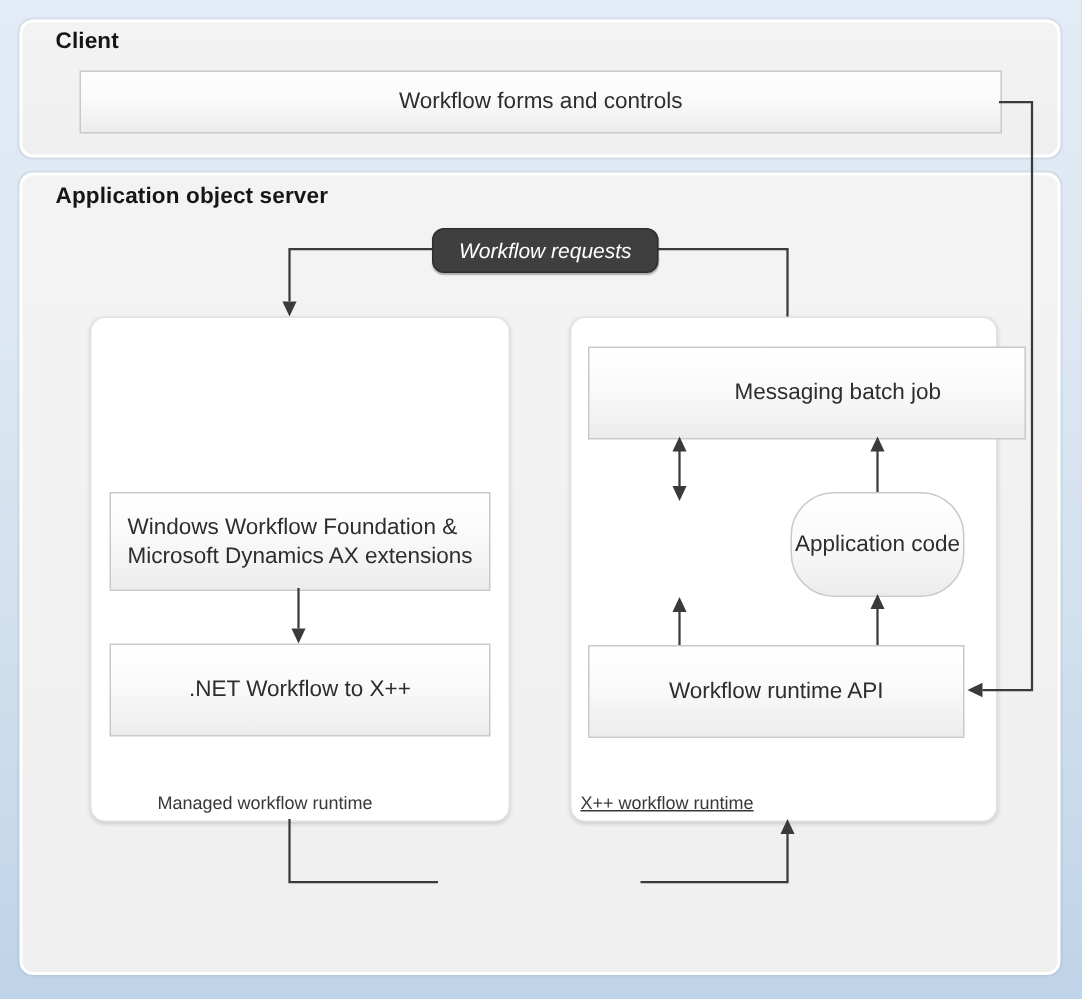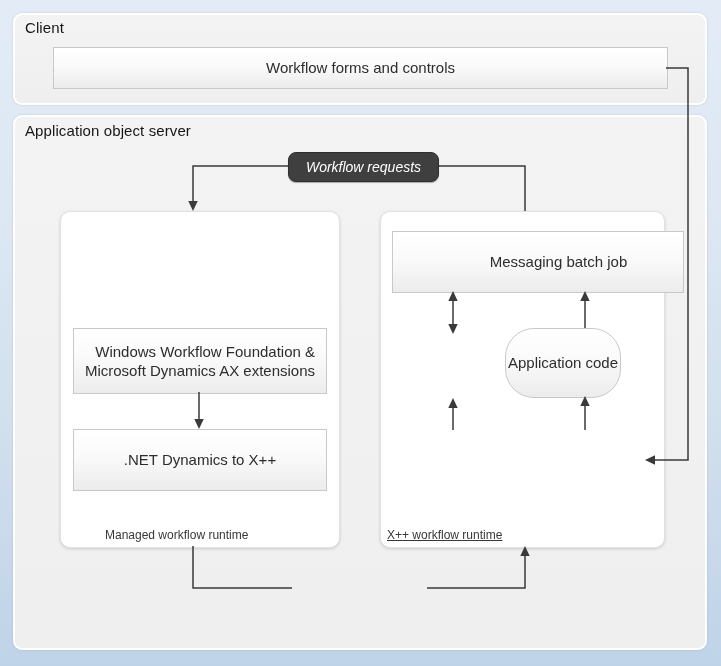--- a/index.html
+++ b/index.html
@@ -15,36 +15,37 @@
   }
   .section{
     position:absolute;
     background:linear-gradient(180deg,#f3f3f3,#efefef);
     border:2px solid rgba(255,255,255,.95);
     border-radius:9px;
     box-shadow:0 0 2px rgba(70,90,110,.25);
   }
   .section-title{
     position:absolute;
-    font-size:15px;font-weight:normal;color:#161616;
+    font-size:15px;font-weight:bold;color:#161616;
     letter-spacing:.1px;
+    margin-left:12px;
   }
   .panel{
     position:absolute;
     background:#ffffff;
     border:1px solid #e2e2e2;
     border-radius:10px;
     box-shadow:0 1px 3px rgba(0,0,0,.16);
   }
   .node{
     position:absolute;
     background:linear-gradient(180deg,#ffffff 0%,#fafafa 45%,#ececec 100%);
     border:1px solid #c9c9c9;
     display:flex;align-items:center;justify-content:center;
-    text-align:right;
+    text-align:left;
     font-size:15px;color:#2d2d2d;
     white-space:pre-line;
     line-height:1.3;
   }
   .caption{
     position:absolute;
     font-size:12px;color:#383838;
   }
   .badge{
     position:absolute;
@@ -90,28 +91,29 @@
   <div class="section" style="left:13px;top:13px;width:690px;height:88px;"></div>
   <div class="section-title" style="left:25px;top:19px;">Client</div>
   <div class="node z2" style="left:53px;top:47px;width:613px;height:40px;">Workflow forms and controls</div>
 
   <div class="section" style="left:13px;top:115px;width:690px;height:531px;"></div>
   <div class="section-title" style="left:25px;top:122px;">Application object server</div>
 
   <div class="panel" style="left:60px;top:211px;width:278px;height:335px;"></div>
   <div class="node z2" style="left:73px;top:328px;width:252px;height:64px;">Windows Workflow Foundation &amp;
 Microsoft Dynamics AX extensions</div>
-  <div class="node z2" style="left:73px;top:429px;width:252px;height:60px;">.NET Dynamics to X++</div>
+  <div class="node z2" style="left:73px;top:429px;width:252px;height:60px;">.NET Workflow to X++</div>
   <div class="caption" style="left:69px;top:528px;margin-left:36px;">Managed workflow runtime</div>
 
   <div class="panel" style="left:380px;top:211px;width:283px;height:335px;"></div>
   <div class="node z2" style="left:392px;top:231px;width:249px;height:60px;padding-left:41px;">Messaging batch job</div>
 
 
-  <div class="node z2" style="left:505px;top:328px;width:114px;height:68px;border-radius:29px;">Application code</div>
+  <div class="node z2" style="left:527px;top:328px;width:114px;height:68px;border-radius:29px;">Application code</div>
+  <div class="node z2" style="left:392px;top:430px;width:249px;height:60px;">Workflow runtime API</div>
   <div class="caption" style="left:387px;top:528px;text-decoration:underline;">X++ workflow runtime</div>
 
   <svg class="connectors" width="721" height="666" viewBox="0 0 721 666" fill="none" stroke="#3a3a3a" stroke-width="1.5">
 
     <path d="M666 68 H688 V460 H655"></path>
     <polygon points="645,460 655,455.2 655,464.8" fill="#3a3a3a" stroke="none"></polygon>
 
     <path d="M288 166 H193 V201"></path>
     <polygon points="193,211 188.3,201 197.7,201" fill="#3a3a3a" stroke="none"></polygon>
 

